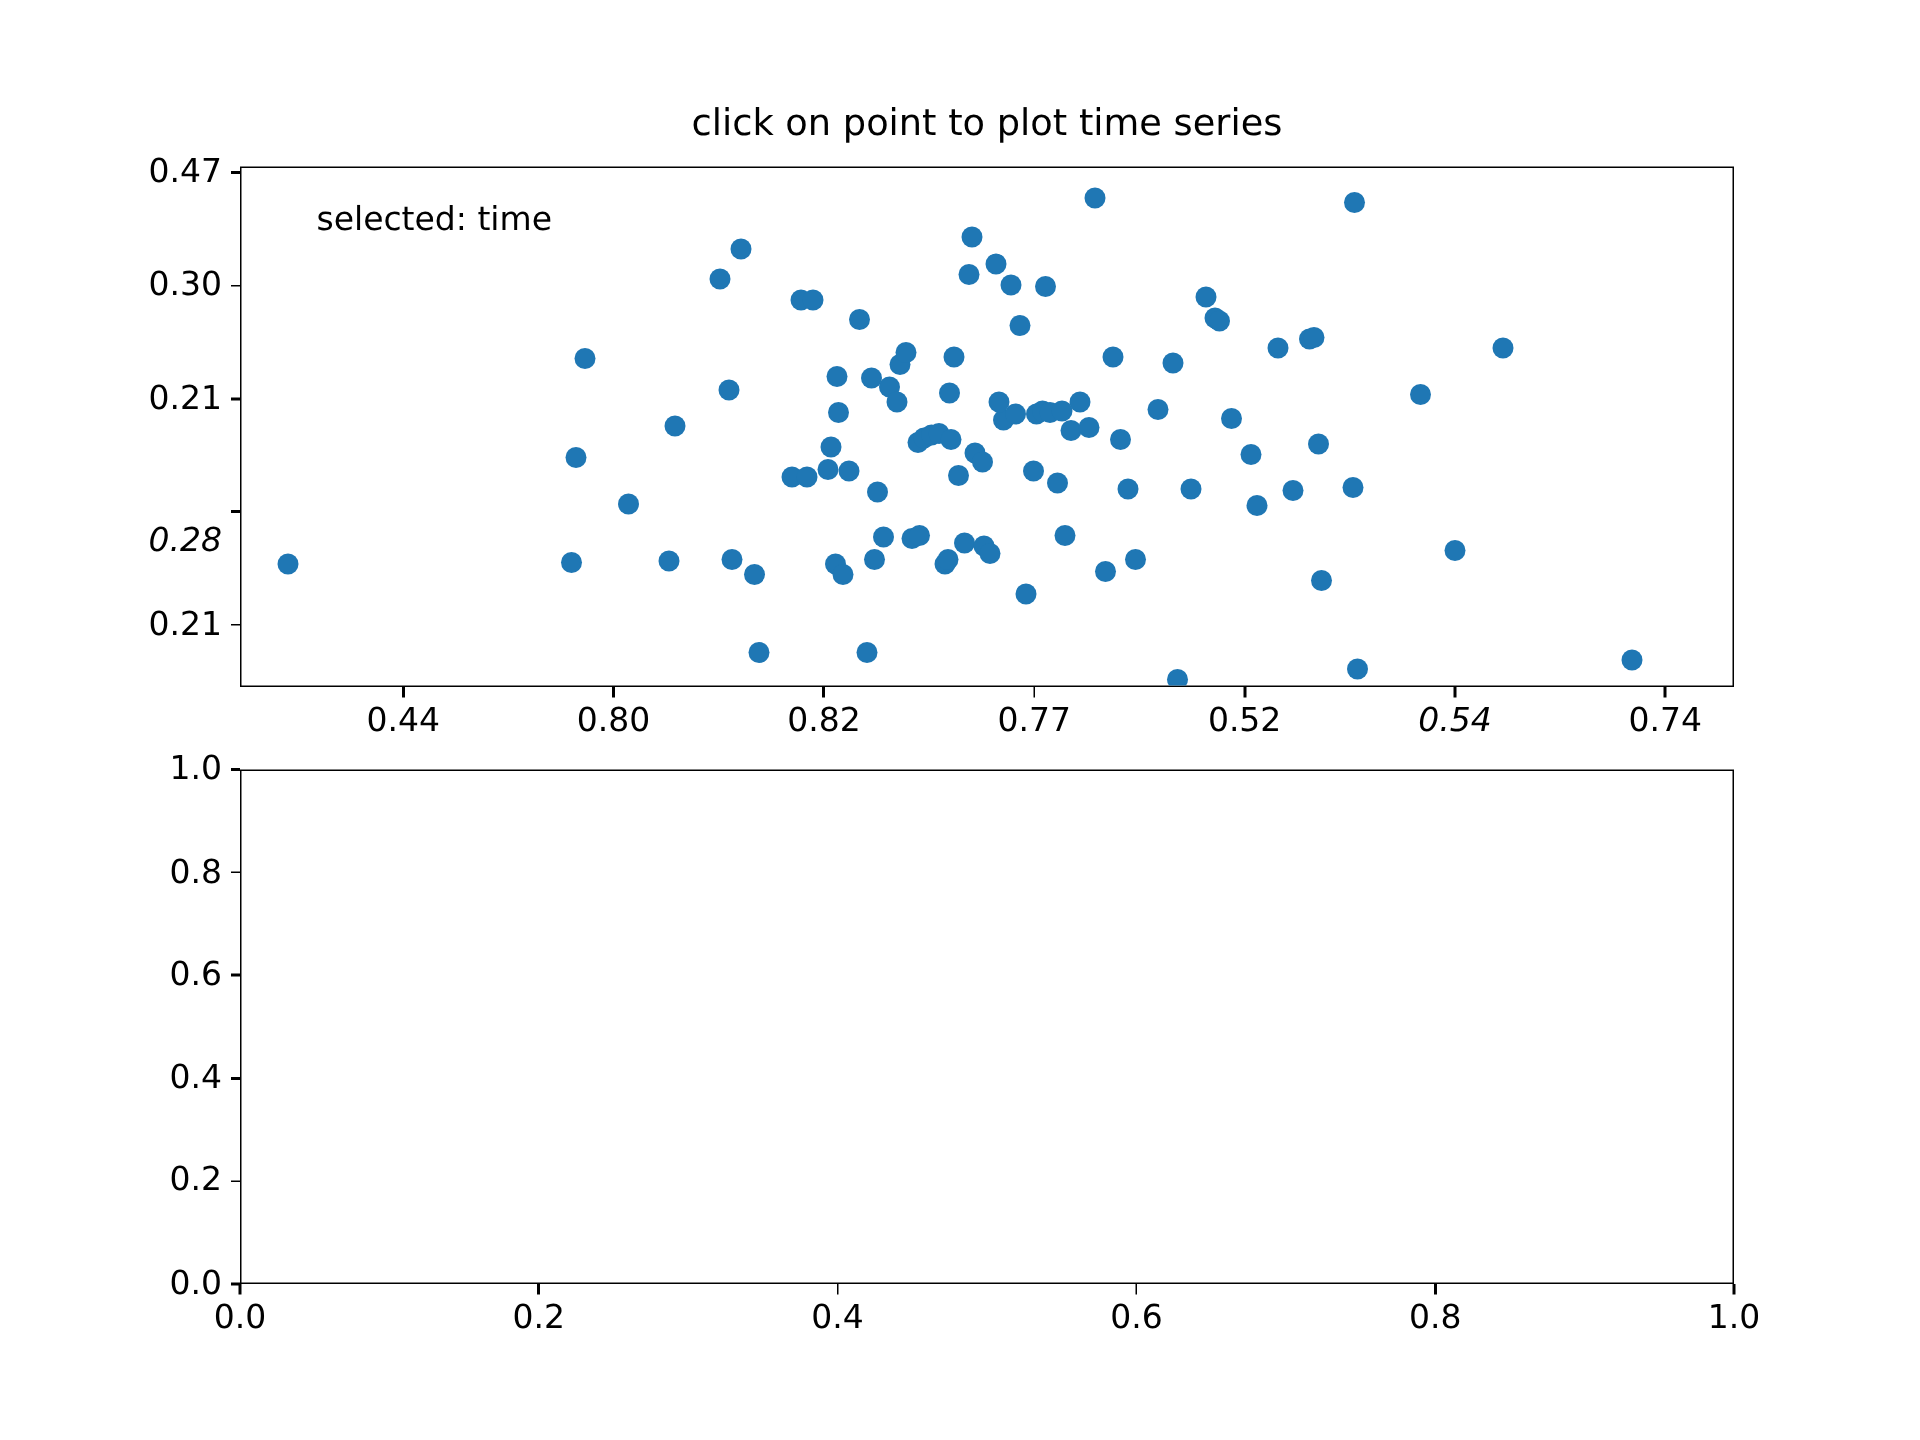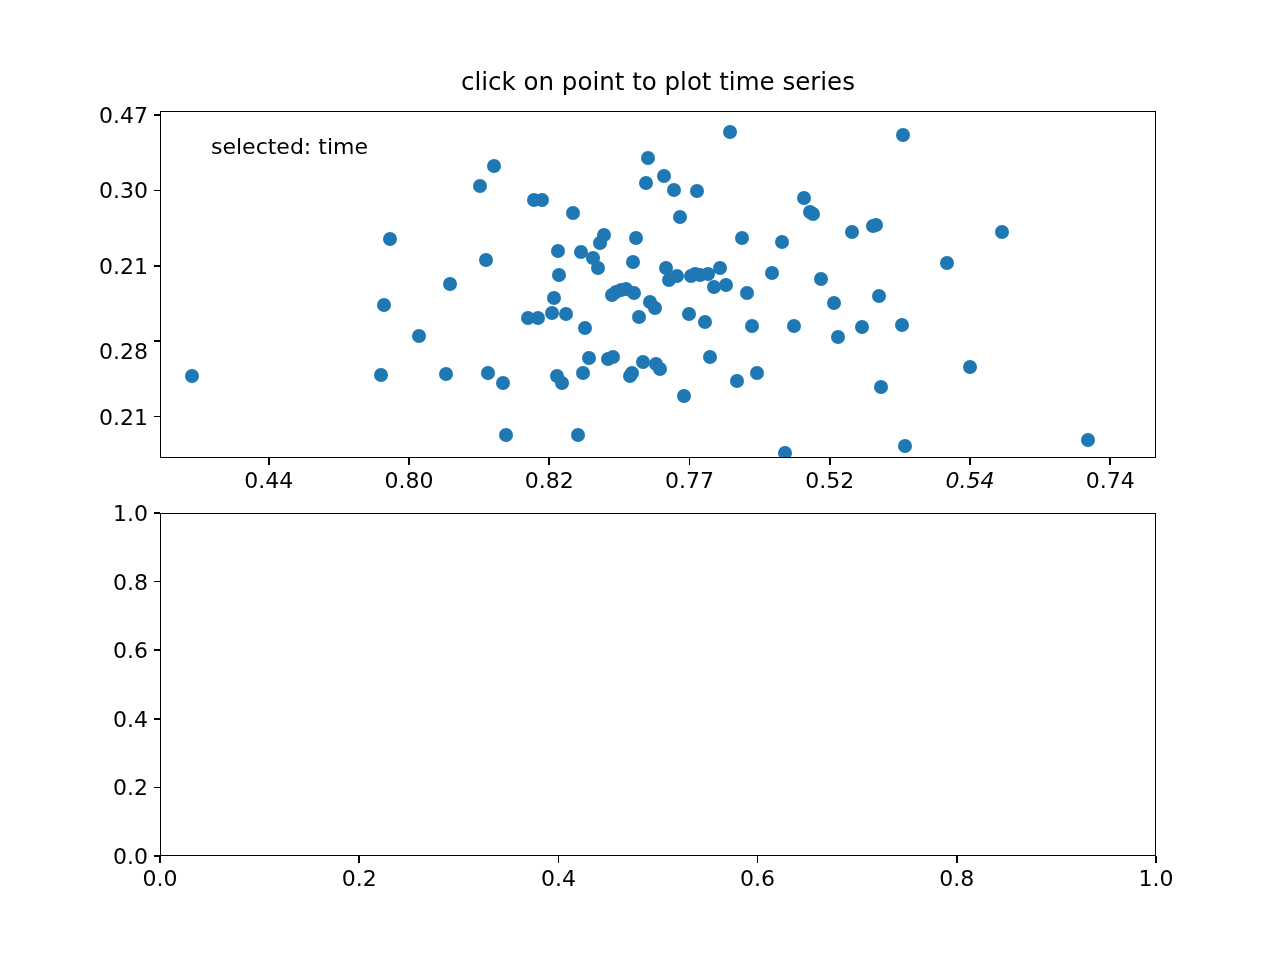--- a/index.html
+++ b/index.html
@@ -232,21 +232,21 @@
       <div class="ticklabel-x" style="left: 689.517px; top: 468px;">0.77</div>
       <div class="tick-x" style="left: 829.75px; top: 458px;"></div>
       <div class="ticklabel-x" style="left: 829.75px; top: 468px;">0.52</div>
       <div class="tick-x" style="left: 969.982px; top: 458px;"></div>
       <div class="ticklabel-x" style="left: 969.982px; top: 468px; font-style: italic;">0.54</div>
       <div class="tick-x" style="left: 1110.21px; top: 458px;"></div>
       <div class="ticklabel-x" style="left: 1110.21px; top: 468px;">0.74</div>
       <div class="tick-y" style="left: 153.5px; top: 416.662px;"></div>
       <div class="ticklabel-y" style="right: 1132px; top: 416.662px;">0.21</div>
       <div class="tick-y" style="left: 153.5px; top: 341.227px;"></div>
-      <div class="ticklabel-y" style="right: 1132px; top: 351px;">0.28</div>
+      <div class="ticklabel-y" style="right: 1132px; top: 361px; font-style: italic;">0.28</div>
       <div class="tick-y" style="left: 153.5px; top: 265.792px;"></div>
       <div class="ticklabel-y" style="right: 1132px; top: 265.792px;">0.21</div>
       <div class="tick-y" style="left: 153.5px; top: 190.357px;"></div>
       <div class="ticklabel-y" style="right: 1132px; top: 190.357px; text-align: center;">0.30</div>
       <div class="tick-y" style="left: 153.5px; top: 114.923px;"></div>
       <div class="ticklabel-y" style="right: 1132px; top: 114.923px;">0.47</div>
     </div>
 
   <div class="axes" id="axes-timeseries">
     <div class="plot-area" id="timeseries-lines"></div>

